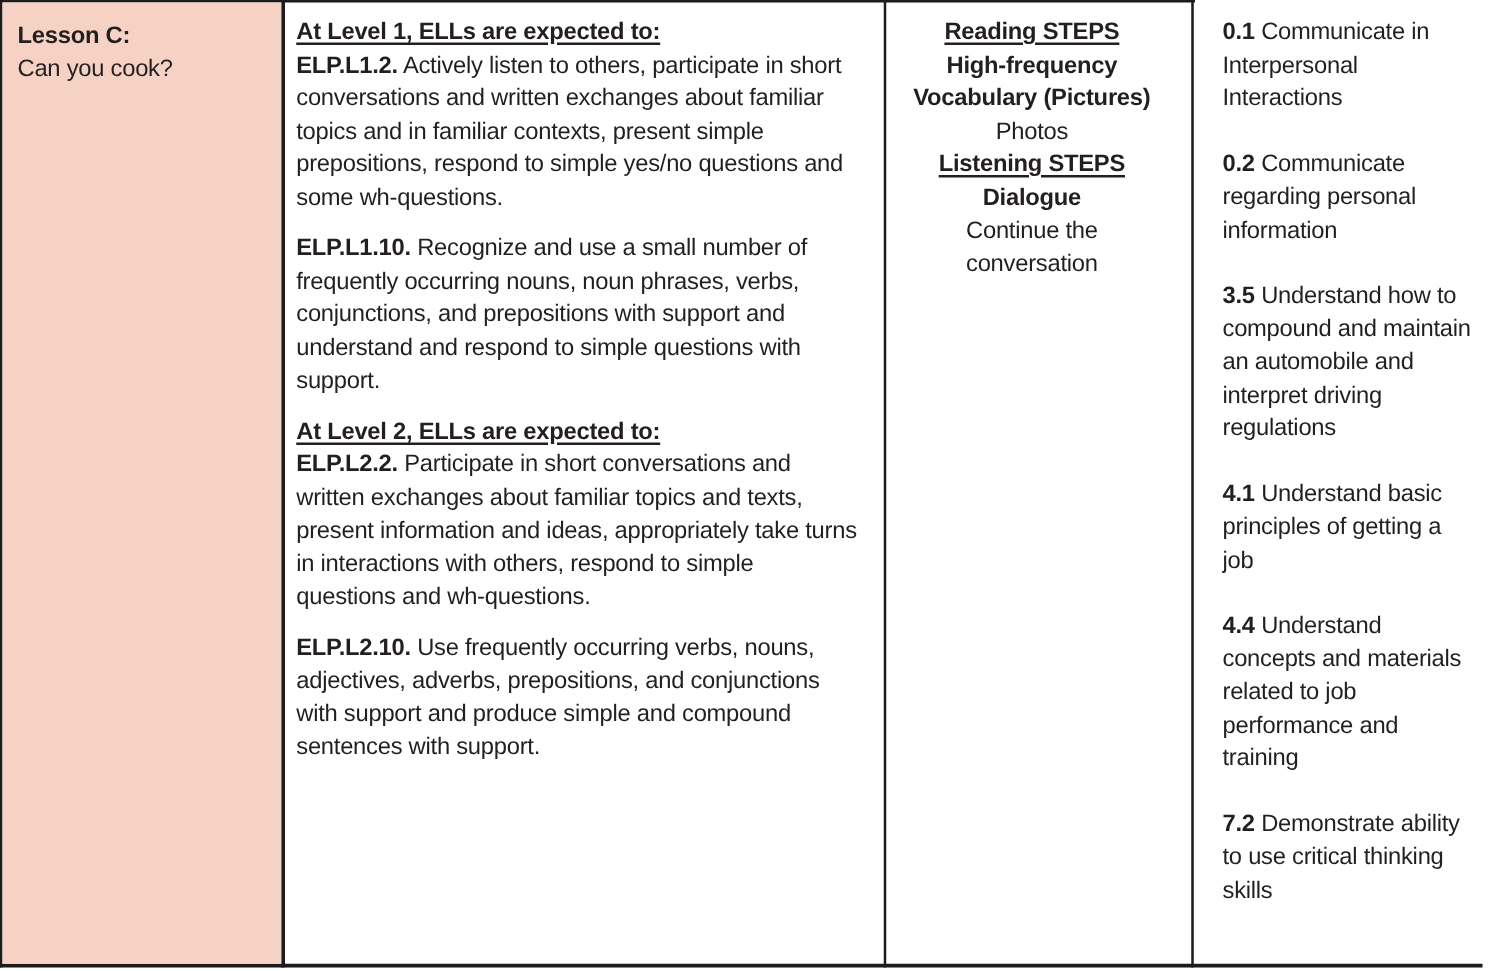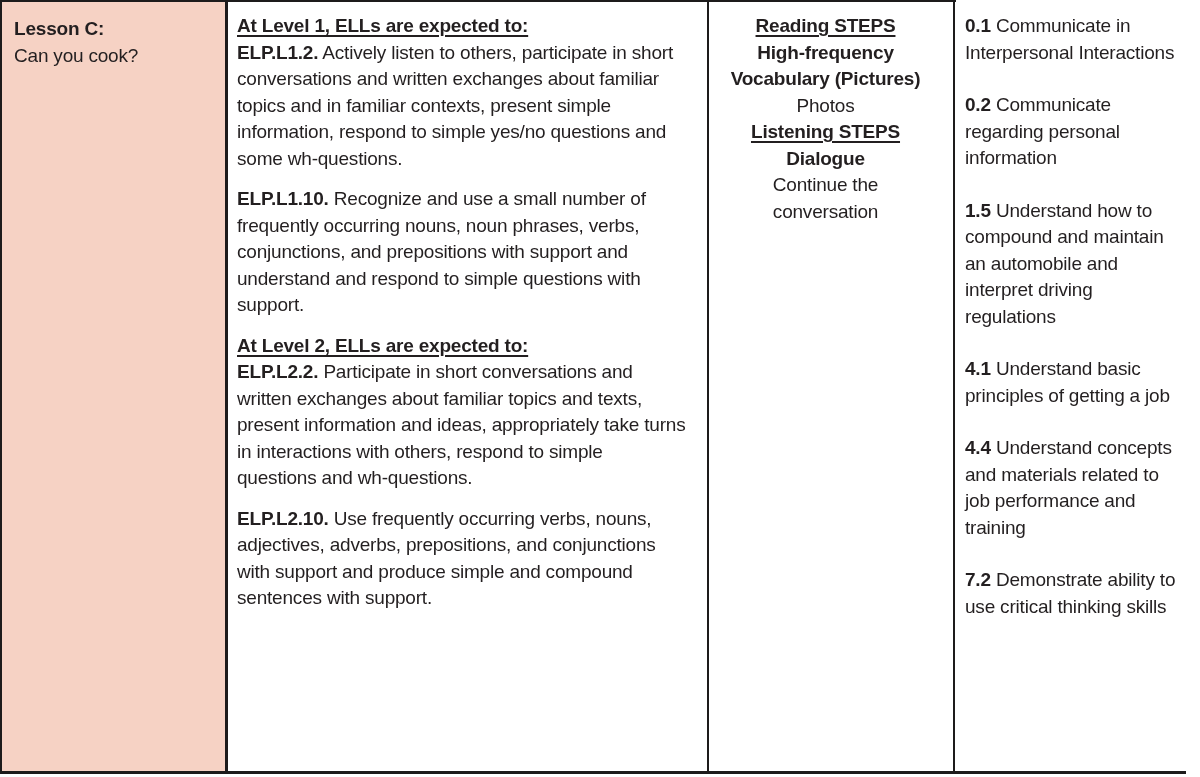--- a/index.html
+++ b/index.html
@@ -43,21 +43,21 @@
   b,.bold{font-weight:700;}
   .u{
     text-decoration:underline;
     text-decoration-thickness:2px;
     text-underline-offset:3px;
   }
   .hd{font-weight:700;}
   .para{margin:0 0 14px 0;}
   .hd-gap{margin-top:12px;}
   .steps-section + .steps-section{}
-  .comp{margin:0 0 26px 0;}
+  .comp{margin:0 0 26px 13px;}
   .lesson-title{font-weight:700;}
 </style>
 </head>
 <body>
 
 <div class="page">
 
   <div class="rule rule-top"></div>
   <div class="rule rule-left"></div>
   <div class="rule rule-bottom"></div>
@@ -66,21 +66,21 @@
   <div class="rule rule-v3"></div>
 
   <div class="cell cell-lesson">
     <p class="lesson-title">Lesson C:</p>
     <p>Can you cook?</p>
   </div>
 
   <div class="cell cell-standards">
     <section>
       <p class="hd"><span class="u">At Level 1, ELLs are expected to:</span></p>
-      <p class="para"><b>ELP.L1.2.</b> <span>Actively listen to others, participate in short conversations and written exchanges about familiar topics and in familiar contexts, present simple information, respond to simple yes/no questions and some wh-questions.</span></p>
+      <p class="para"><b>ELP.L1.2.</b> <span>Actively listen to others, participate in short conversations and written exchanges about familiar topics and in familiar contexts, present simple prepositions, respond to simple yes/no questions and some wh-questions.</span></p>
       <p class="para"><b>ELP.L1.10.</b> <span>Recognize and use a small number of frequently occurring nouns, noun phrases, verbs, conjunctions, and prepositions with support and understand and respond to simple questions with support.</span></p>
     </section>
     <section>
       <p class="hd hd-gap"><span class="u">At Level 2, ELLs are expected to:</span></p>
       <p class="para"><b>ELP.L2.2.</b> <span>Participate in short conversations and written exchanges about familiar topics and texts, present information and ideas, appropriately take turns in interactions with others, respond to simple questions and wh-questions.</span></p>
       <p class="para"><b>ELP.L2.10.</b> <span>Use frequently occurring verbs, nouns, adjectives, adverbs, prepositions, and conjunctions with support and produce simple and compound sentences with support.</span></p>
     </section>
   </div>
 
   <div class="cell cell-steps">
@@ -92,19 +92,19 @@
     <div class="steps-section">
       <p class="hd"><span class="u">Listening STEPS</span></p>
       <p class="bold">Dialogue</p>
       <p>Continue the conversation</p>
     </div>
   </div>
 
   <div class="cell cell-competencies">
     <p class="comp"><b>0.1</b> <span>Communicate in Interpersonal Interactions</span></p>
     <p class="comp"><b>0.2</b> <span>Communicate regarding personal information</span></p>
-    <p class="comp"><b>1.5</b> <span>Understand how to compound and maintain an automobile and interpret driving regulations</span></p>
+    <p class="comp"><b>3.5</b> <span>Understand how to compound and maintain an automobile and interpret driving regulations</span></p>
     <p class="comp"><b>4.1</b> <span>Understand basic principles of getting a job</span></p>
     <p class="comp"><b>4.4</b> <span>Understand concepts and materials related to job performance and training</span></p>
     <p class="comp"><b>7.2</b> <span>Demonstrate ability to use critical thinking skills</span></p>
   </div>
 
 </div>
 
 </body></html>

